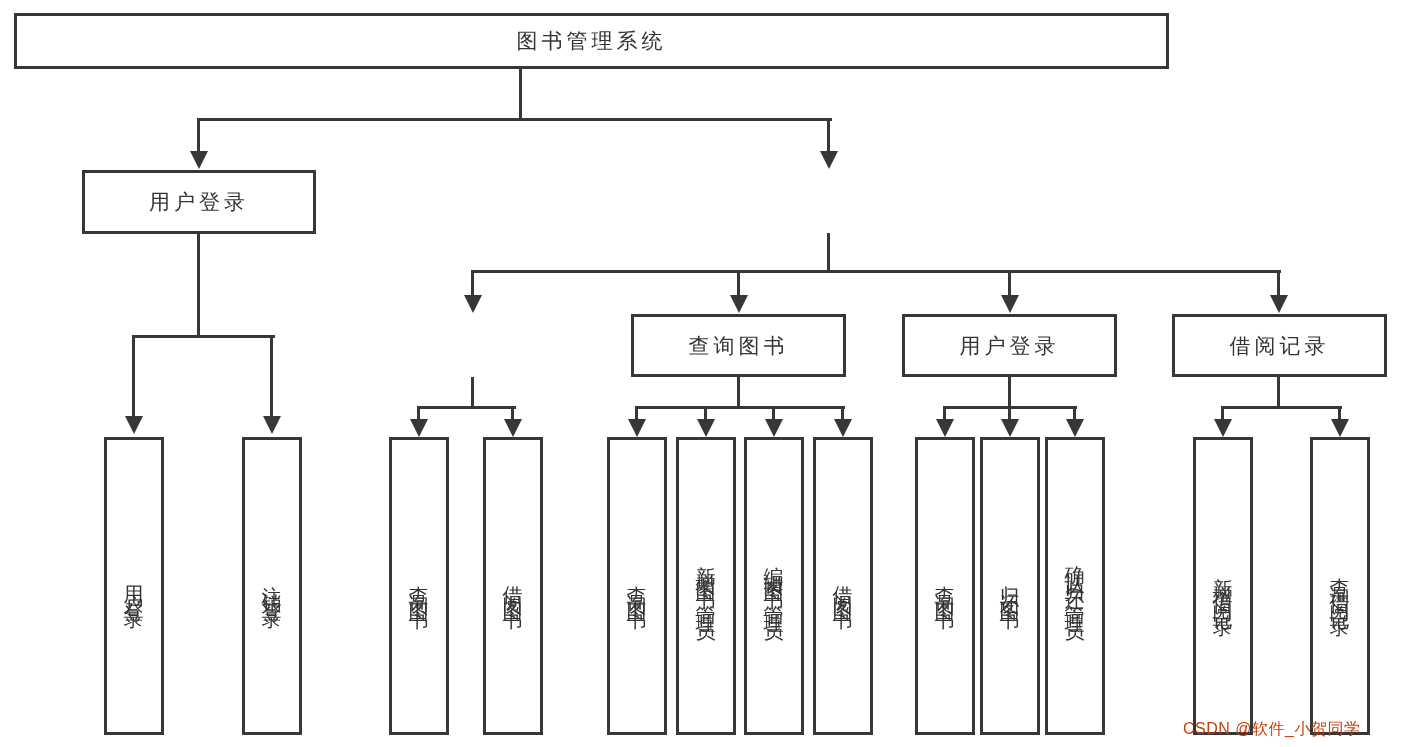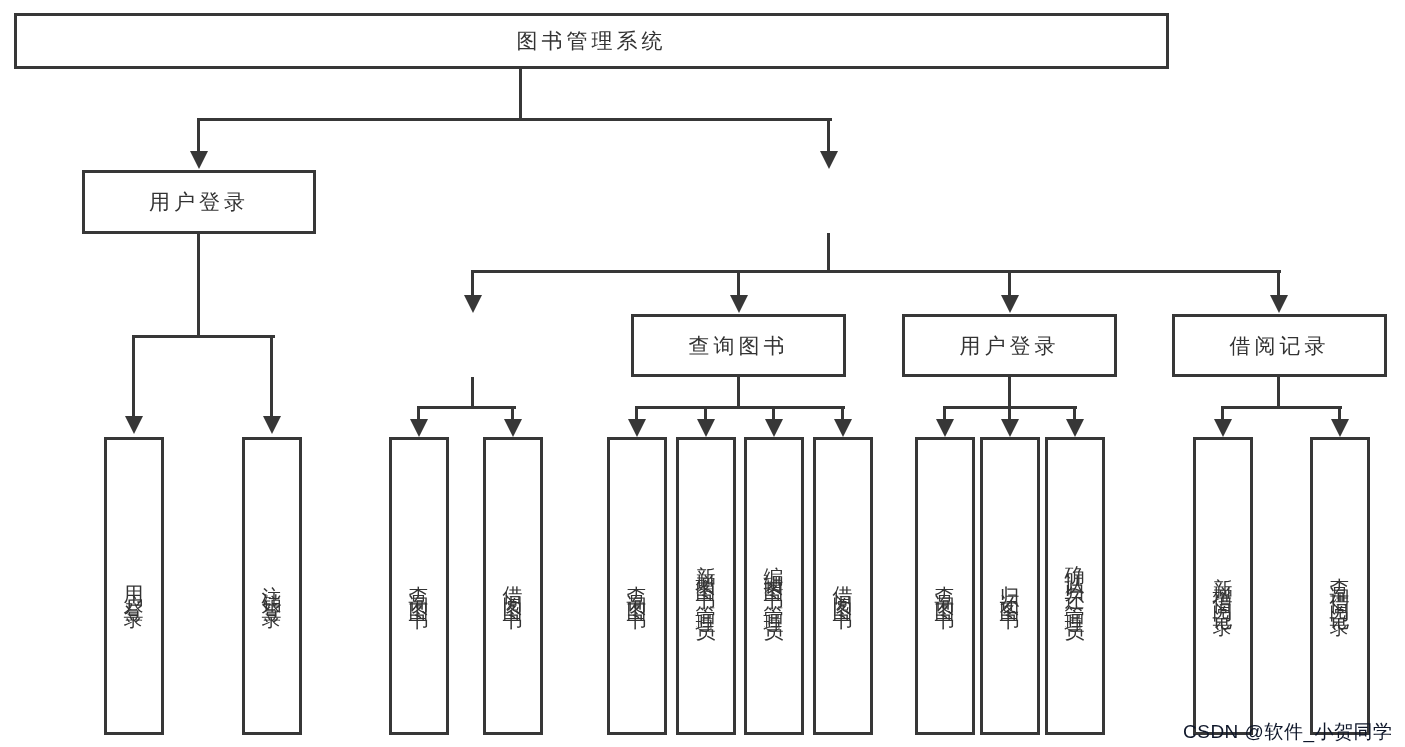--- a/index.html
+++ b/index.html
@@ -25,21 +25,21 @@
   
   .hline{position:absolute;height:3px;background:#373737;z-index:1;}
   .vline{position:absolute;width:3px;background:#373737;z-index:1;}
   .ah{
     position:absolute;width:0;height:0;z-index:1;
     border-left:9px solid transparent;border-right:9px solid transparent;
     border-top:18px solid #373737;
   }
   .watermark{
     position:absolute;left:1183px;top:719px;z-index:6;
-    font-size:19px;letter-spacing:0.5px;color:#0f172a;white-space:nowrap;
+    font-size:16px;letter-spacing:0.5px;color:#c2410c;white-space:nowrap;
   }
 </style>
 </head>
 <body>
 
 <div class="stage">
 
   <div>
 
     <div class="vline" style="left:519px;top:68px;height:52px;"></div>

